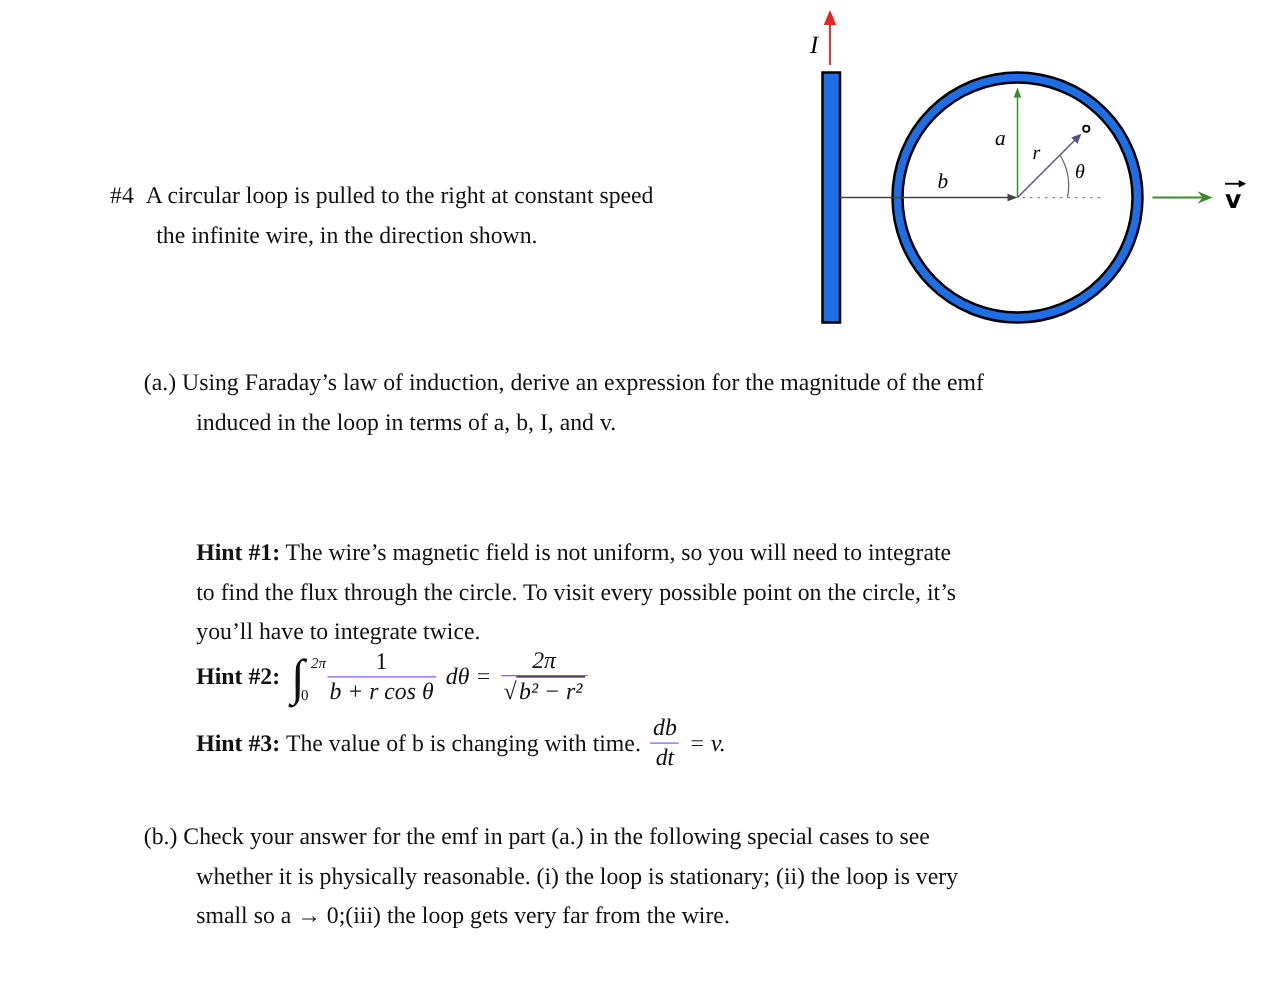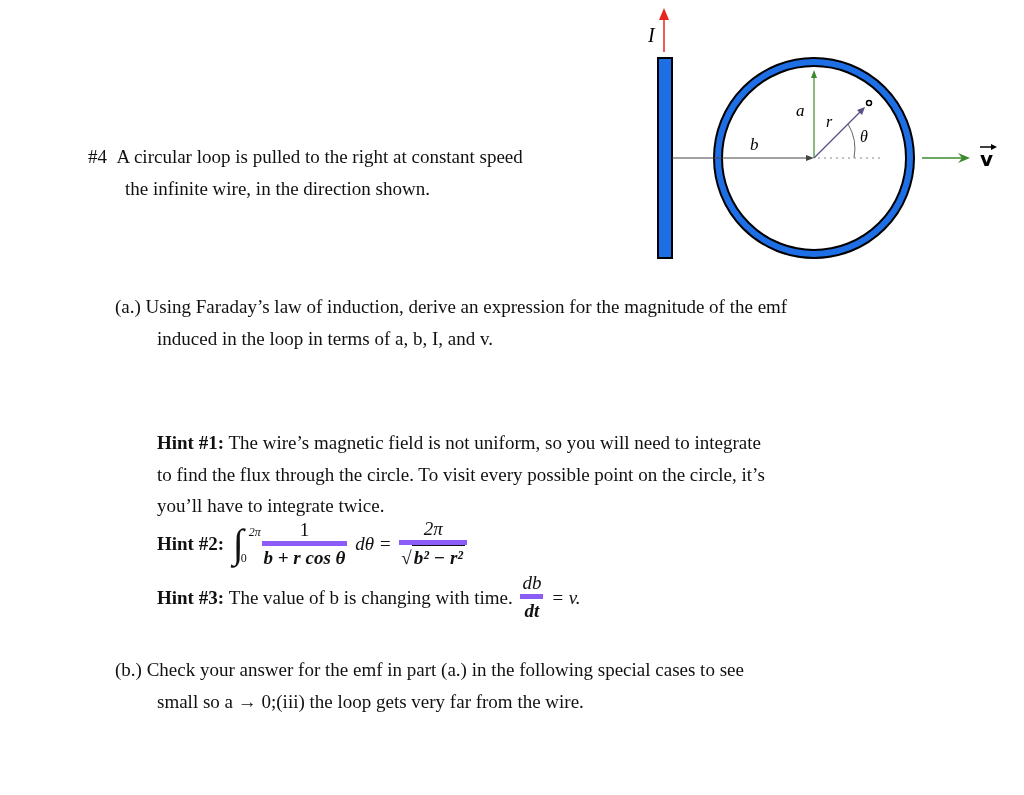--- a/index.html
+++ b/index.html
@@ -4,21 +4,21 @@
 <style>
   html,body{margin:0;padding:0;background:#fff;}
   body{width:1024px;height:795px;position:relative;overflow:hidden;
        font-family:"DejaVu Serif","Liberation Serif",serif;color:#111;}
   .doc{font-family:"Liberation Serif","DejaVu Serif",serif;font-size:19px;line-height:31.5px;}
   .abs{position:absolute;}
   i,.it{font-style:italic;}
   b{font-weight:bold;}
   .frac{display:inline-block;vertical-align:middle;text-align:center;margin:0 3px;}
   .frac .num{display:block;padding:0 2px;line-height:22px;}
-  .frac .den{display:block;border-top:5px solid #8b5cf6;padding:0 2px;line-height:24px;font-weight:bold;}
+  .frac .den{display:block;border-top:1px solid #8b5cf6;padding:0 2px;line-height:24px;}
   .intg{font-size:40px;vertical-align:middle;display:inline-block;position:relative;line-height:40px;margin:0 10px 0 4px;}
   .lim-top{position:absolute;font-size:12px;top:-12px;left:16px;font-style:italic;}
   .lim-bot{position:absolute;font-size:12px;bottom:-14px;left:8px;}
   .sqrt{display:inline-block;border-top:1px solid #111;padding:0 2px;}
 </style>
 </head>
 <body>
 
 <svg class="abs" style="left:640px;top:0;" width="384" height="270" viewBox="0 0 384 270">
 
@@ -81,14 +81,15 @@
 
 <div class="doc abs" style="left:157px;top:572px;width:760px;">
   <b style="vertical-align:middle;">Hint #3:</b>
   <span style="vertical-align:middle;">The value of b is changing with time.</span>
   <span class="frac"><span class="num it">db</span><span class="den it">dt</span></span>
   <span class="it" style="vertical-align:middle;">= v.</span>
 </div>
 
 <div class="doc abs" style="left:115px;top:654px;width:800px;">
   <div><span>(b.)</span>&nbsp;<span>Check your answer for the emf in part (a.)  in the following special cases to see</span></div>
+  <div style="padding-left:42px;">whether it is physically reasonable.  (i) the loop is stationary; (ii) the loop is very</div>
   <div style="padding-left:42px;">small so a → 0;(iii) the loop gets very far from the wire.</div>
 </div>
 
 </body></html>

